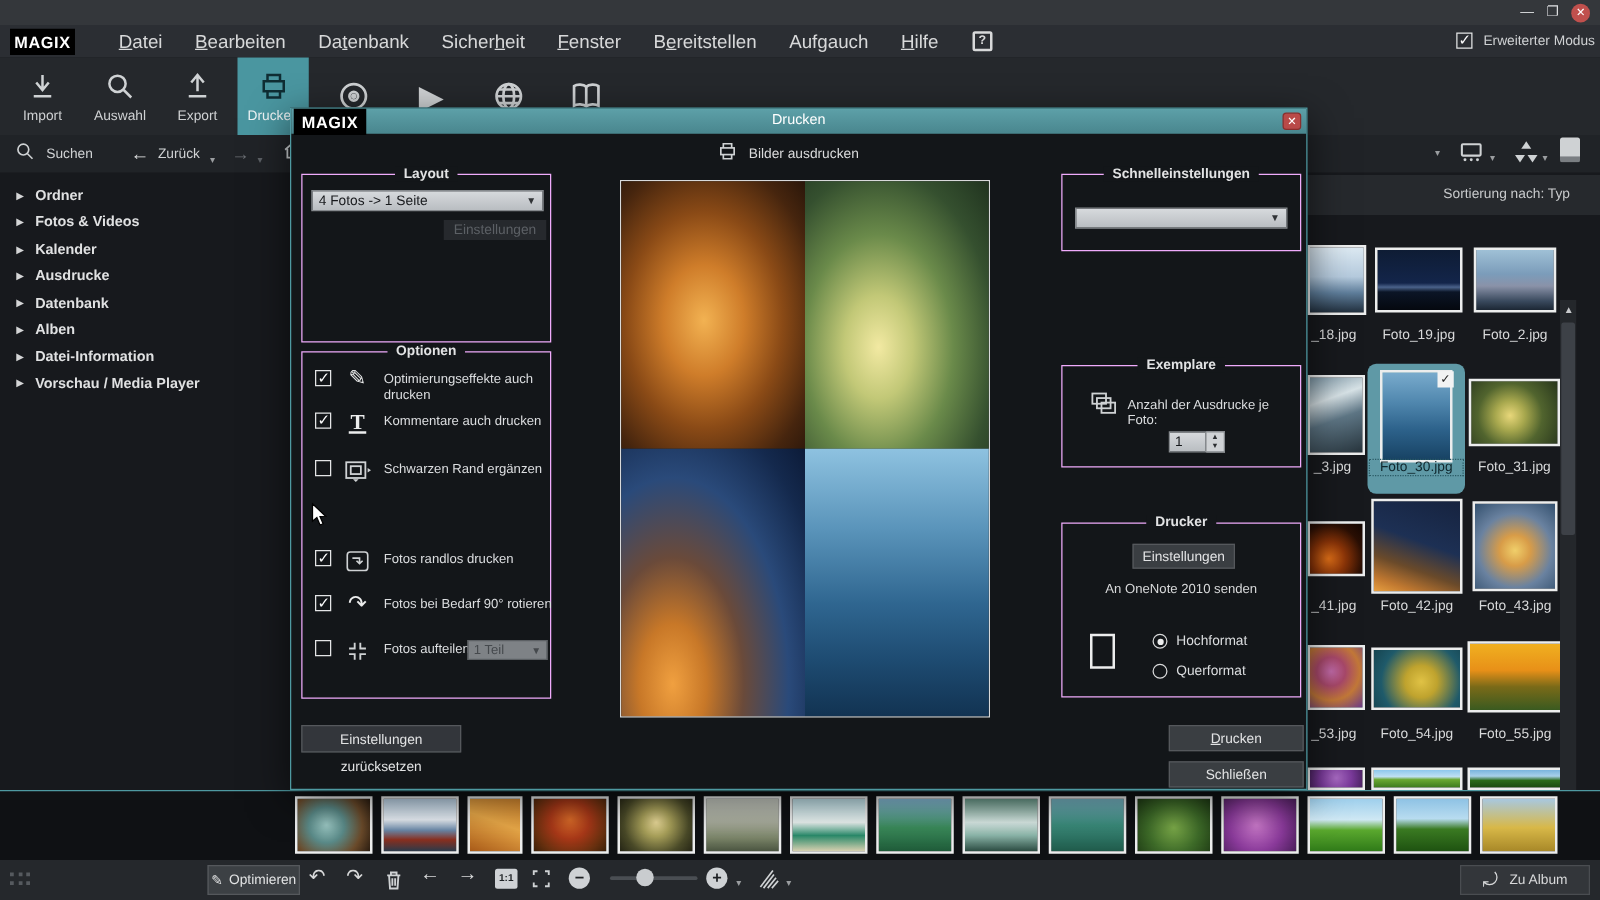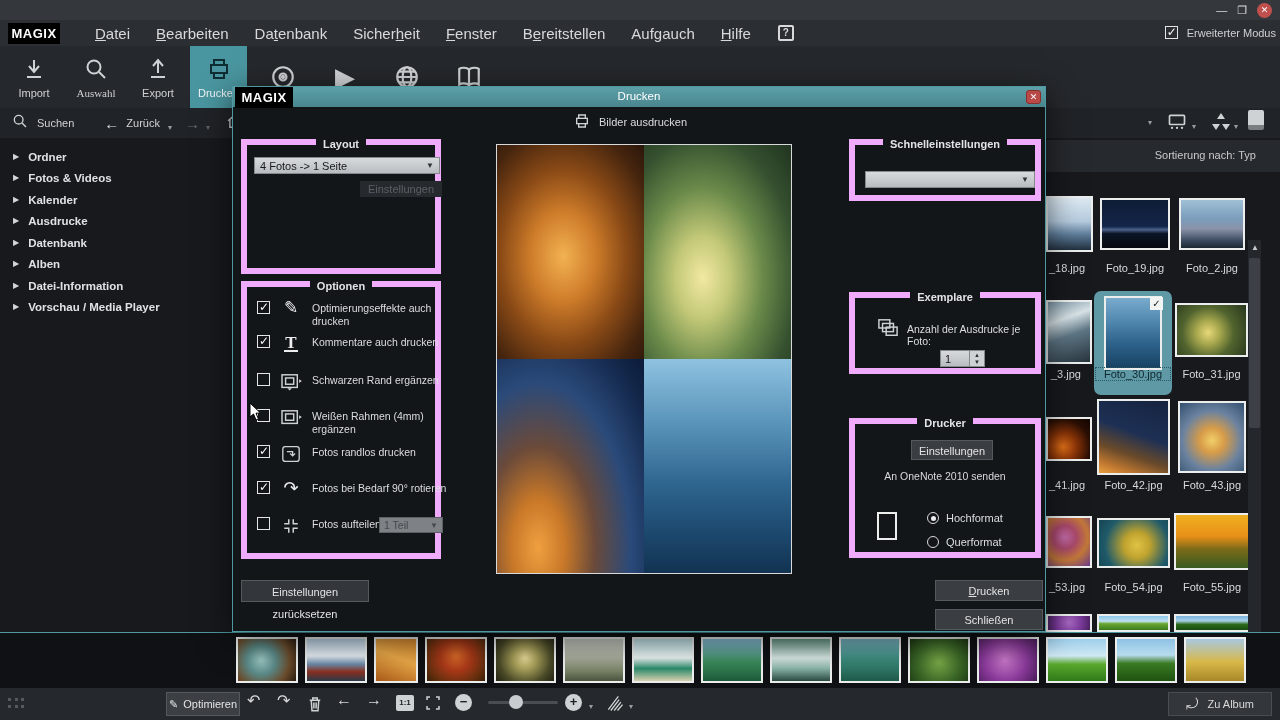--- a/index.html
+++ b/index.html
@@ -109,21 +109,21 @@
   .zualbum { position:absolute; left:1168px; top:4px; width:104px; height:24px; background:#33363a; border:1px solid #4a4d51; display:flex; align-items:center; justify-content:center; gap:9px; font-size:11px; color:#d8d9da; }
 
   
   .dialog { left:232px; top:86px; width:814px; height:546px; background:#131619; border:1px solid #4e99a1; box-shadow:0 8px 30px rgba(0,0,0,.6); }
   .dtitle { position:absolute; left:0; top:0; width:100%; height:20px; background:linear-gradient(#5da0a8,#49868e); }
   .dtitle .dtext { position:absolute; left:0; right:0; top:3px; text-align:center; font-size:11.5px; color:#fff; }
   .dclose { position:absolute; right:4px; top:3px; width:15px; height:14px; background:#b94a48; border:1px solid #8a2e2c; border-radius:3px; color:#fff; font-size:9px; text-align:center; line-height:13px; }
   .dlogo { position:absolute; left:2px; top:0px; width:58px; height:21px; background:#000; color:#fff; font-weight:bold; font-size:13px; text-align:center; line-height:21px; letter-spacing:.5px; }
   .dheader { position:absolute; left:340px; top:26px; display:flex; align-items:center; gap:8px; font-size:11px; color:#dadbdc; }
 
-  .group { position:absolute; border:6px solid #f0abfc; }
+  .group { position:absolute; border:1px solid #f0abfc; }
   .legend { position:absolute; top:-7px; left:0; width:100%; text-align:center; font-size:11px; font-weight:bold; color:#e2e3e4; }
   .legend span { background:#131619; padding:0 7px; }
 
   .ddrop { background:linear-gradient(#d7dadd,#b9bdc1); border:1px solid #85898d; height:17px; display:flex; align-items:center; justify-content:space-between; padding:0 5px; font-size:11px; color:#17191c; }
   .ddrop .dcaret { font-size:8px; color:#303336; }
   .ddrop.empty { justify-content:flex-end; }
   .btn-dis { background:#26292d; color:#5c6065; font-size:11px; text-align:center; }
   .desc { font-size:10.5px; line-height:13px; color:#d2d4d6; }
   .dbtn { background:#3a3e42; border:1px solid #55585c; color:#e2e3e4; font-size:11px; text-align:center; }
 
@@ -184,21 +184,21 @@
   <div class="abs toolbar">
     <div class="tbtn" style="left:6px;width:56px;">
       <span class="ticon">
           <svg class="ic" width="24" height="24" viewBox="0 0 24 24">
             <path d="M12 3 v11 M7 9 l5 6 5-6"></path>
             <path d="M5 20 h14"></path>
           </svg>
         </span>
       <span class="lbl">Import</span>
     </div>
-    <div class="tbtn" style="left:66px;width:60px;font-family:Liberation Serif, serif;">
+    <div class="tbtn" style="left:66px;width:60px;">
       <span class="ticon">
           <svg class="ic" width="24" height="24" viewBox="0 0 24 24">
             <circle cx="10" cy="10" r="6.5"></circle>
             <path d="M15 15 l6 6"></path>
           </svg>
         </span>
       <span class="lbl">Auswahl</span>
     </div>
     <div class="tbtn" style="left:130px;width:56px;">
       <span class="ticon">
@@ -459,31 +459,20 @@
         <div class="oicon">
             <svg class="ic" width="22" height="18" viewBox="0 0 24 20" style="stroke-width:1.6">
               <rect x="2" y="2" width="17" height="14"></rect>
               <rect x="6" y="5.5" width="9" height="7"></rect>
               <path d="M21 7 l0 4 l3-2 Z" fill="#cfd2d4" stroke="none"></path>
               <path d="M8 18 l5 0 l-2.5 2.5 Z" fill="#cfd2d4" stroke="none" transform="translate(0,-1)"></path>
             </svg>
           </div>
         <div class="olabel">Schwarzen Rand ergänzen</div>
       </div>
-      <div class="optrow" style="top:122px">
-        <div class="cbx"></div>
-        <div class="oicon">
-            <svg class="ic" width="22" height="18" viewBox="0 0 24 20" style="stroke-width:1.6">
-              <rect x="2" y="2" width="17" height="14"></rect>
-              <rect x="6" y="5.5" width="9" height="7"></rect>
-              <path d="M21 7 l0 4 l3-2 Z" fill="#cfd2d4" stroke="none"></path>
-            </svg>
-          </div>
-        <div class="olabel">Weißen Rahmen (4mm) ergänzen</div>
-      </div>
       <div class="optrow" style="top:158px">
         <div class="cbx on"></div>
         <div class="oicon">
             <svg class="ic" width="20" height="18" viewBox="0 0 24 22" style="stroke-width:1.6">
               <rect x="2" y="2" width="20" height="18" rx="3"></rect>
               <path d="M8 9 h7 v5 M12 11.5 l3 2.8 l3-2.8" transform="translate(-1,-1)"></path>
             </svg>
           </div>
         <div class="olabel">Fotos randlos drucken</div>
       </div>

